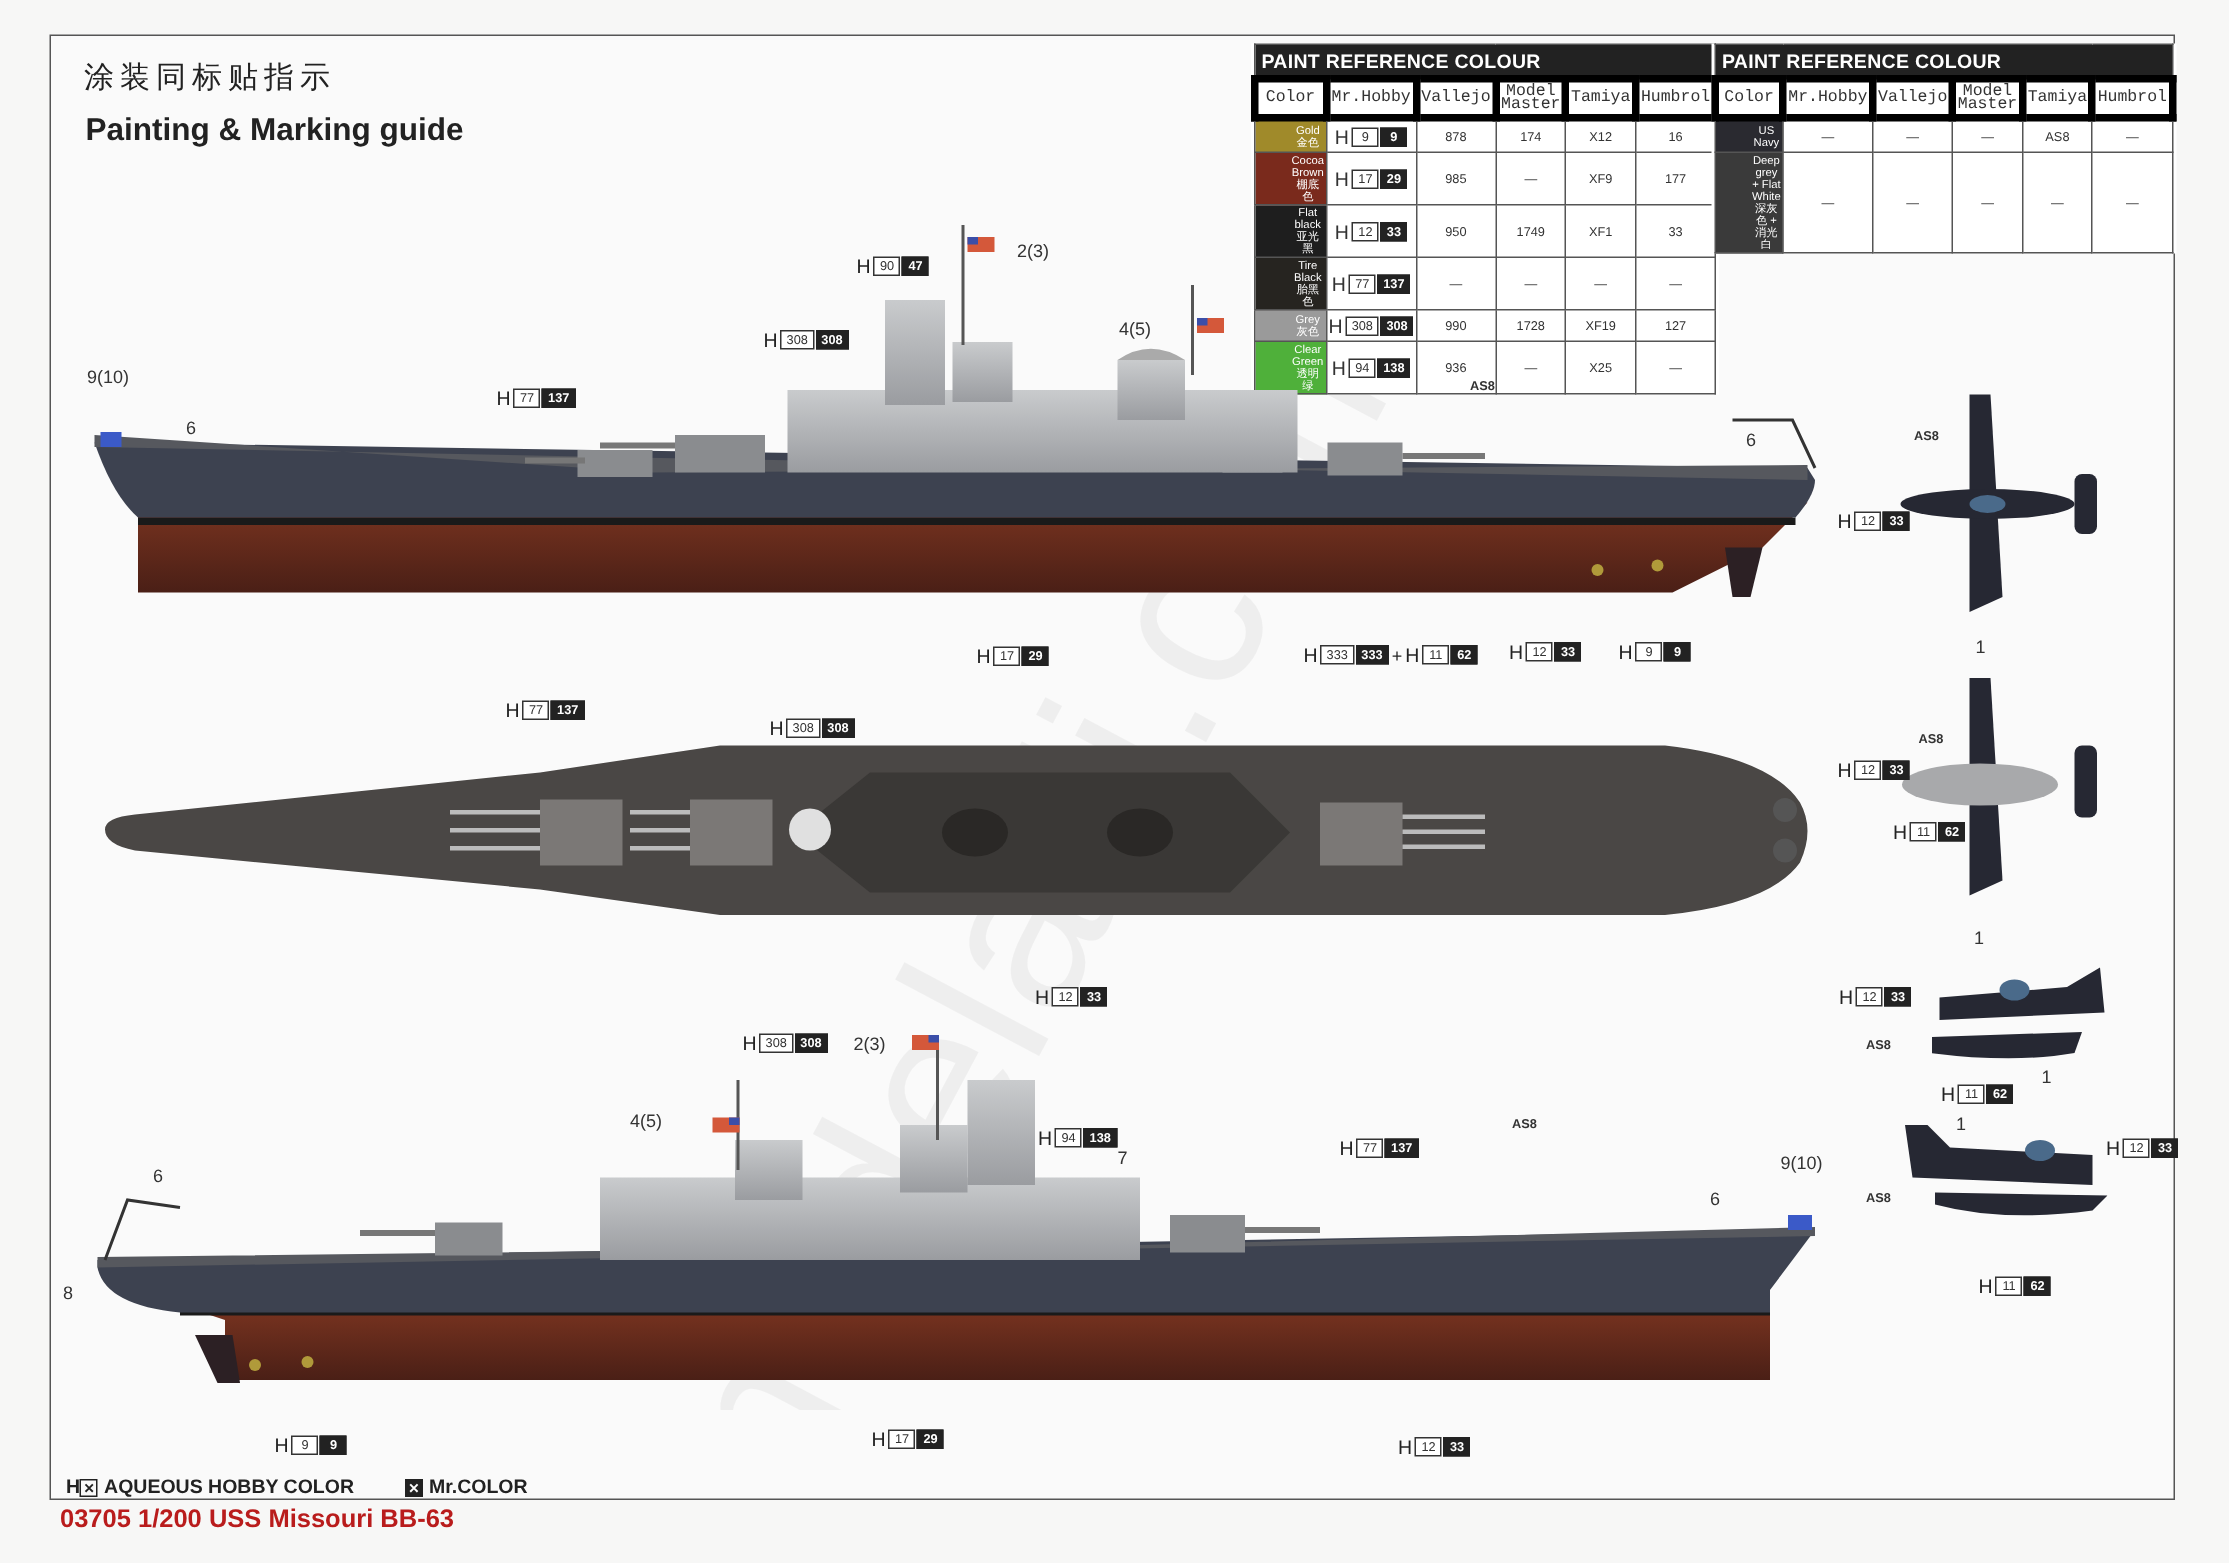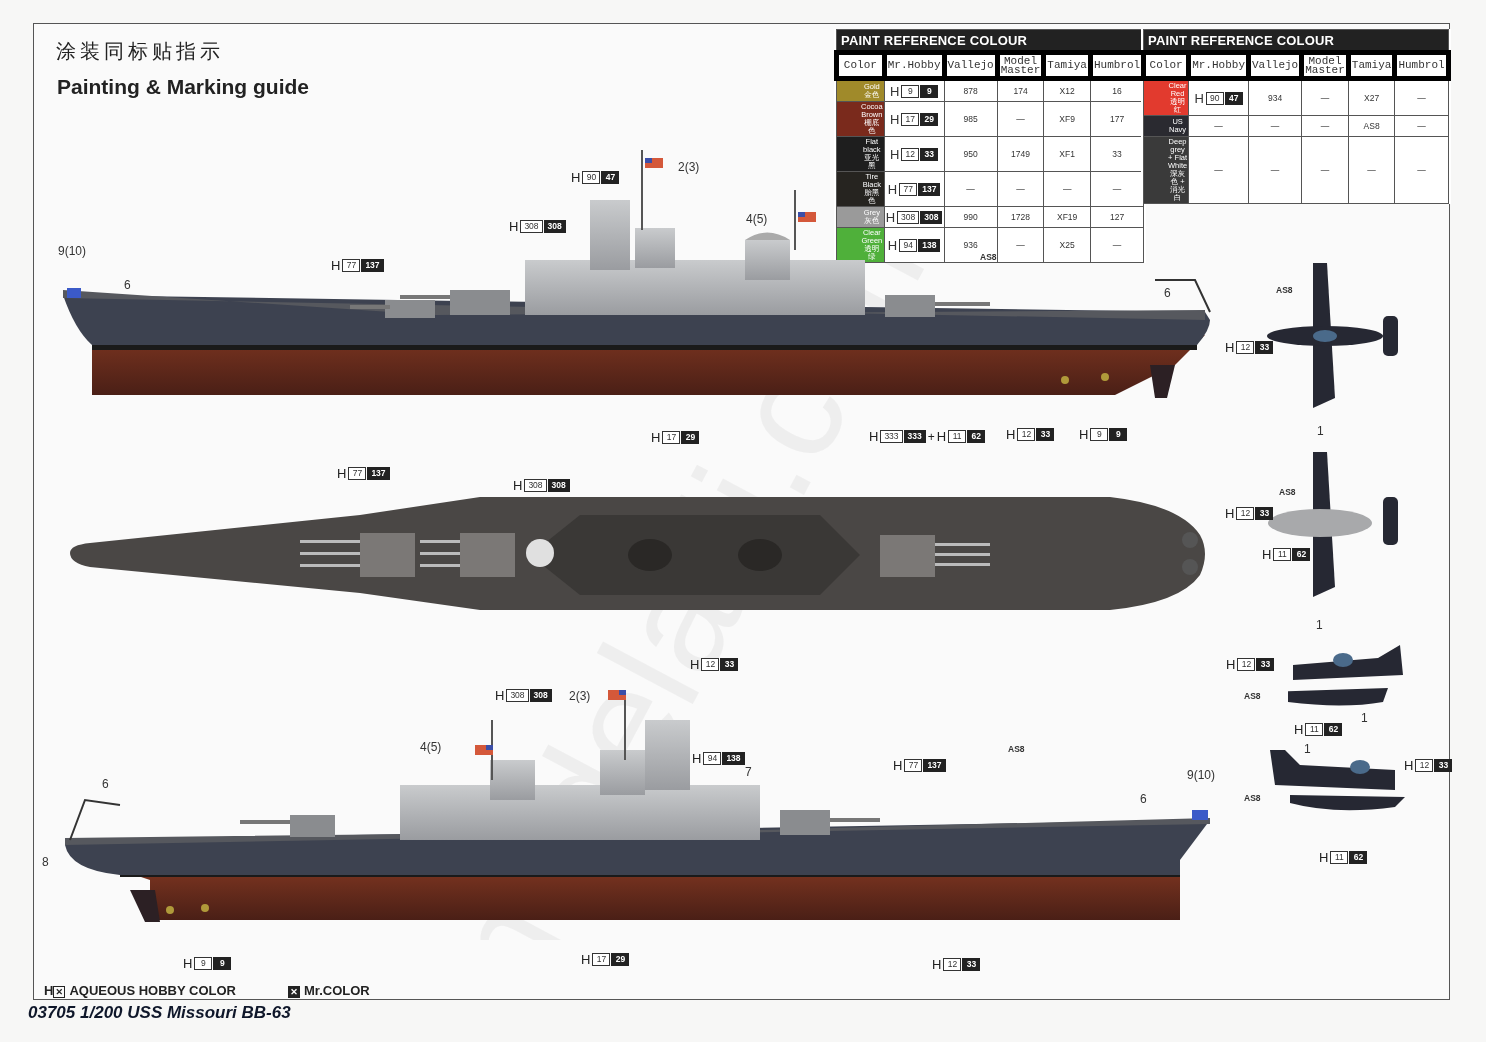--- a/index.html
+++ b/index.html
@@ -1,21 +1,21 @@
 <!DOCTYPE html>
 <html><head>
 <meta charset="utf-8">
 <style>
   html,body{margin:0;padding:0;}
   body{width:1486px;height:1042px;background:#f7f7f6;position:relative;overflow:hidden;font-family:"Liberation Sans",sans-serif;color:#222;}
   .frame{position:absolute;left:33px;top:23px;width:1417px;height:977px;border:1.5px solid #555;box-sizing:border-box;background:#fafafa;}
   .title-cn{position:absolute;left:56px;top:38px;font-size:20px;letter-spacing:4px;color:#222;font-family:Liberation Serif, serif;}
   .title-en{position:absolute;left:57px;top:75px;font-size:21px;font-weight:bold;color:#222;}
-  .footer-code{position:absolute;left:28px;top:1003px;font-size:17px;font-weight:bold;color:#0f172a;font-style:italic;}
-  .legend{position:absolute;left:44px;top:983px;font-size:13px;font-weight:bold;display:flex;gap:52px;align-items:center;}
+  .footer-code{position:absolute;left:40px;top:1003px;font-size:17px;font-weight:bold;color:#b91c1c;}
+  .legend{position:absolute;left:44px;top:983px;font-size:13px;font-weight:bold;display:flex;gap:34px;align-items:center;}
   .legend .x{display:inline-block;width:10px;height:10px;border:1px solid #222;font-size:9px;line-height:10px;text-align:center;margin-right:4px;}
   .legend .xfill{background:#222;color:#fff;}
   .watermark{position:absolute;left:430px;top:120px;width:700px;height:820px;pointer-events:none;}
 
   
   .ptable{position:absolute;border-collapse:collapse;font-size:8.5px;background:#fff;}
   .ptable .thead-title{background:#222;color:#fff;font-weight:bold;font-size:13px;text-align:left;padding:1px 4px;letter-spacing:.2px;}
   .ptable th{font-weight:normal;color:#333;border:5px solid #000000;height:19px;font-size:11px;line-height:9px;font-family:Liberation Mono, monospace;}
   .ptable td{border:1px solid #555;text-align:center;height:18px;color:#333;}
   .ptable td.swatch{color:#fff;font-size:7.5px;line-height:8px;width:72px;padding-left:24px;}
@@ -158,35 +158,20 @@
   <tr>
     <th>Color</th>
     <th>Mr.Hobby</th>
     <th>Vallejo</th>
     <th>Model Master</th>
     <th>Tamiya</th>
     <th>Humbrol</th>
   </tr>
   </tbody>
     <tbody id="pt2-body">
-      <tr>
-        <td class="swatch" style="background:#e23a2e;">
-          <div>Clear Red</div>
-          <div>透明红</div>
-        </td>
-        <td><span class="hcode">
-            <span class="h">H</span>
-            <span class="w">90</span>
-            <span class="b">47</span>
-          </span></td>
-        <td>934</td>
-        <td>—</td>
-        <td>X27</td>
-        <td>—</td>
-      </tr>
       <tr>
         <td class="swatch" style="background:#2a2a30;">
           <div>US Navy</div>
           <div></div>
         </td>
         <td>—</td>
         <td>—</td>
         <td>—</td>
         <td>AS8</td>
         <td>—</td>

